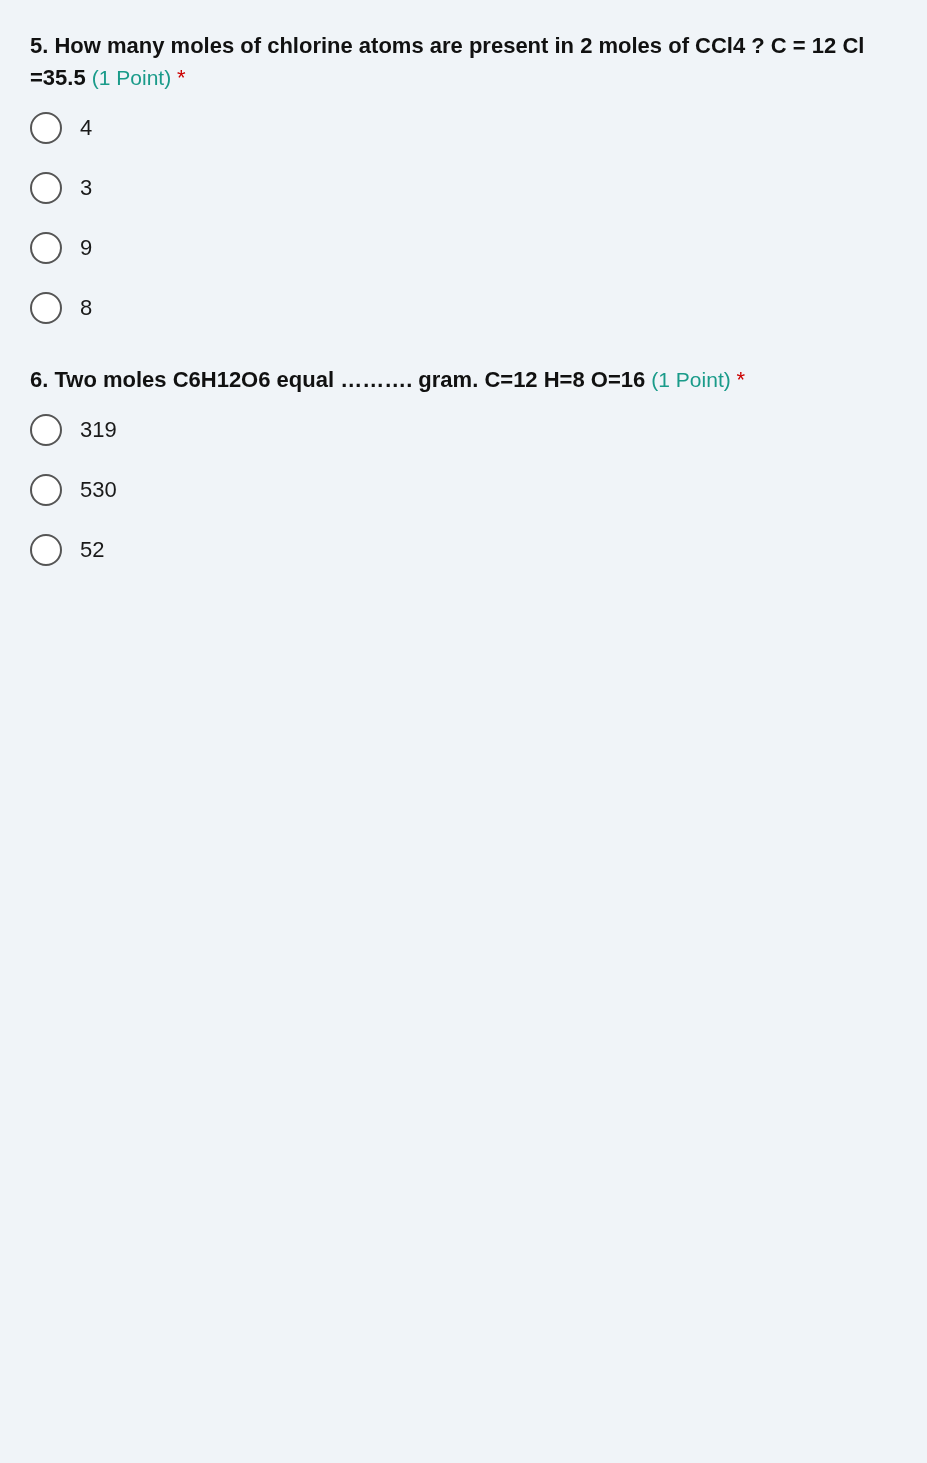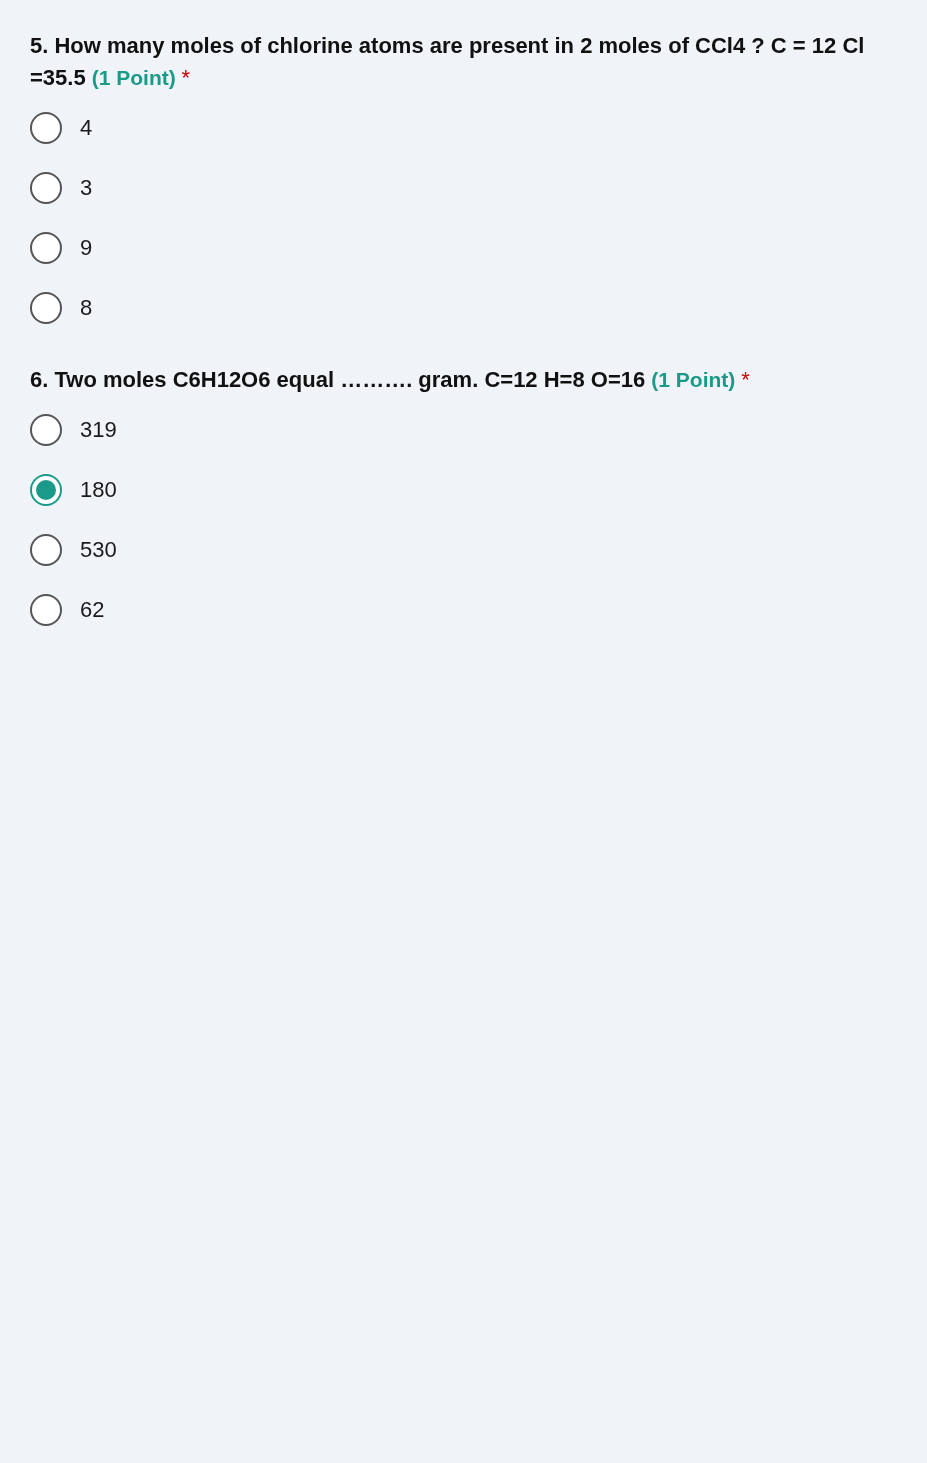--- a/index.html
+++ b/index.html
@@ -24,21 +24,21 @@
     .question-title {
       font-size: 22px;
       font-weight: bold;
       line-height: 1.45;
       margin-bottom: 10px;
       color: #111;
     }
 
     .question-title .point-label {
       color: #1a9b8a;
-      font-weight: bold;
+      font-weight: normal;
       font-size: 21px;
     }
 
     .question-title .required-star {
       color: #cc0000;
       font-weight: normal;
     }
 
     .options-list {
       list-style: none;
@@ -110,26 +110,22 @@
       </ul>
     </div>
     <div class="question-block">
       <div class="question-title"><span>6. </span><span>Two moles C6H12O6 equal ………. gram.  C=12      H=8      O=16 </span><span class="point-label">(1 Point) </span><span class="required-star">*</span></div>
       <ul class="options-list">
         <li class="option-item">
           <div class="radio-circle"></div>
           <span class="option-label">319</span>
         </li>
         <li class="option-item">
-          <div class="radio-circle selected"></div>
-          <span class="option-label">180</span>
-        </li>
-        <li class="option-item">
           <div class="radio-circle"></div>
           <span class="option-label">530</span>
         </li>
         <li class="option-item">
           <div class="radio-circle"></div>
-          <span class="option-label">62</span>
+          <span class="option-label">52</span>
         </li>
       </ul>
     </div>
   </div>
 
 </body></html>

